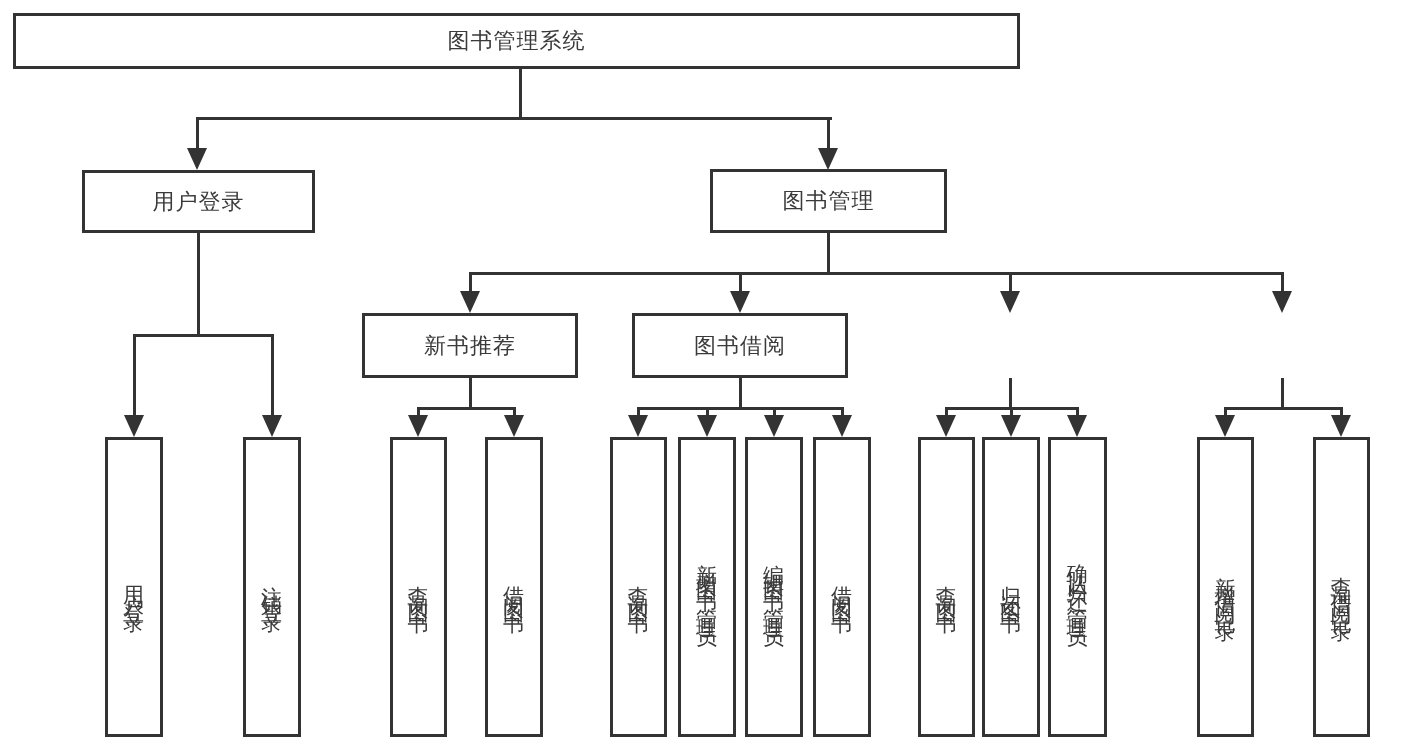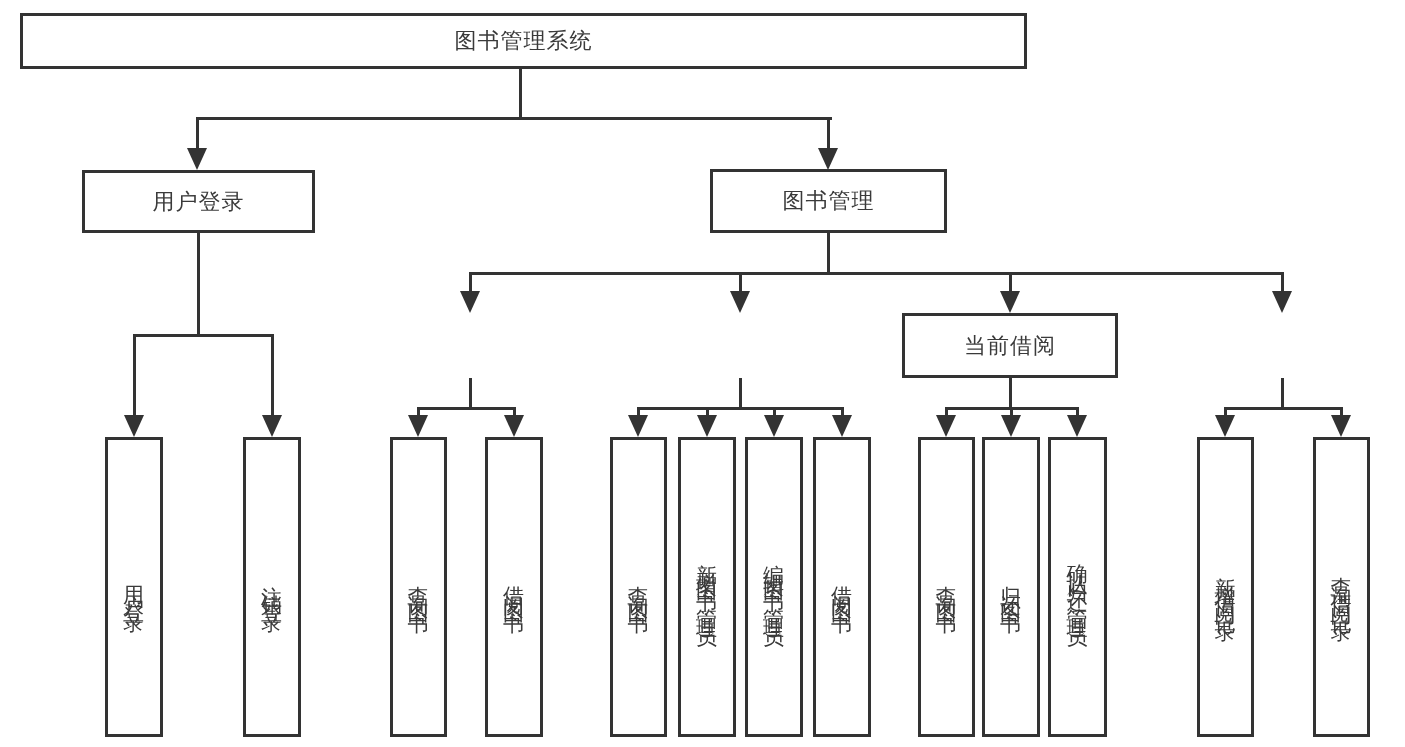--- a/index.html
+++ b/index.html
@@ -68,21 +68,21 @@
     letter-spacing: 0.5px;
     z-index: 10;
     white-space: nowrap;
   }
 </style>
 </head>
 <body>
 
 <div id="stage">
 
-  <div class="box" style="left:20px; top:13px; width:1007px; height:56px;">
+  <div class="box" style="left:13px; top:13px; width:1007px; height:56px;">
     <span class="lbl">图书管理系统</span>
   </div>
 
   <div class="vline" style="left:519px; top:69px; height:49px;"></div>
   <div class="hline" style="left:196px; top:117px; width:636px;"></div>
   <div class="vline" style="left:196px; top:117px; height:33px;"></div>
   <div class="arrow" style="left:187px; top:148px;"></div>
   <div class="vline" style="left:827px; top:117px; height:33px;"></div>
   <div class="arrow" style="left:818px; top:148px;"></div>
 
@@ -104,22 +104,25 @@
   <div class="hline" style="left:469px; top:272px; width:815px;"></div>
   <div class="vline" style="left:469px;  top:272px; height:21px;"></div>
   <div class="arrow" style="left:460px;  top:291px;"></div>
   <div class="vline" style="left:739px;  top:272px; height:21px;"></div>
   <div class="arrow" style="left:730px;  top:291px;"></div>
   <div class="vline" style="left:1009px; top:272px; height:21px;"></div>
   <div class="arrow" style="left:1000px; top:291px;"></div>
   <div class="vline" style="left:1281px; top:272px; height:21px;"></div>
   <div class="arrow" style="left:1272px; top:291px;"></div>
 
-  <div class="box" style="left:902px; top:313px; width:216px; height:65px;">
-    <span class="lbl">当前借阅</span>
+  <div class="box" style="left:362px; top:313px; width:216px; height:65px;">
+    <span class="lbl">新书推荐</span>
+  </div>
+  <div class="box" style="left:632px; top:313px; width:216px; height:65px;">
+    <span class="lbl">图书借阅</span>
   </div>
 
   <div class="vline" style="left:469px; top:378px; height:32px;"></div>
   <div class="hline" style="left:417px; top:407px; width:99px;"></div>
   <div class="vline" style="left:417px; top:407px; height:10px;"></div>
   <div class="arrow" style="left:408px; top:415px;"></div>
   <div class="vline" style="left:513px; top:407px; height:10px;"></div>
   <div class="arrow" style="left:504px; top:415px;"></div>
 
   <div class="vline" style="left:739px; top:378px; height:32px;"></div>

